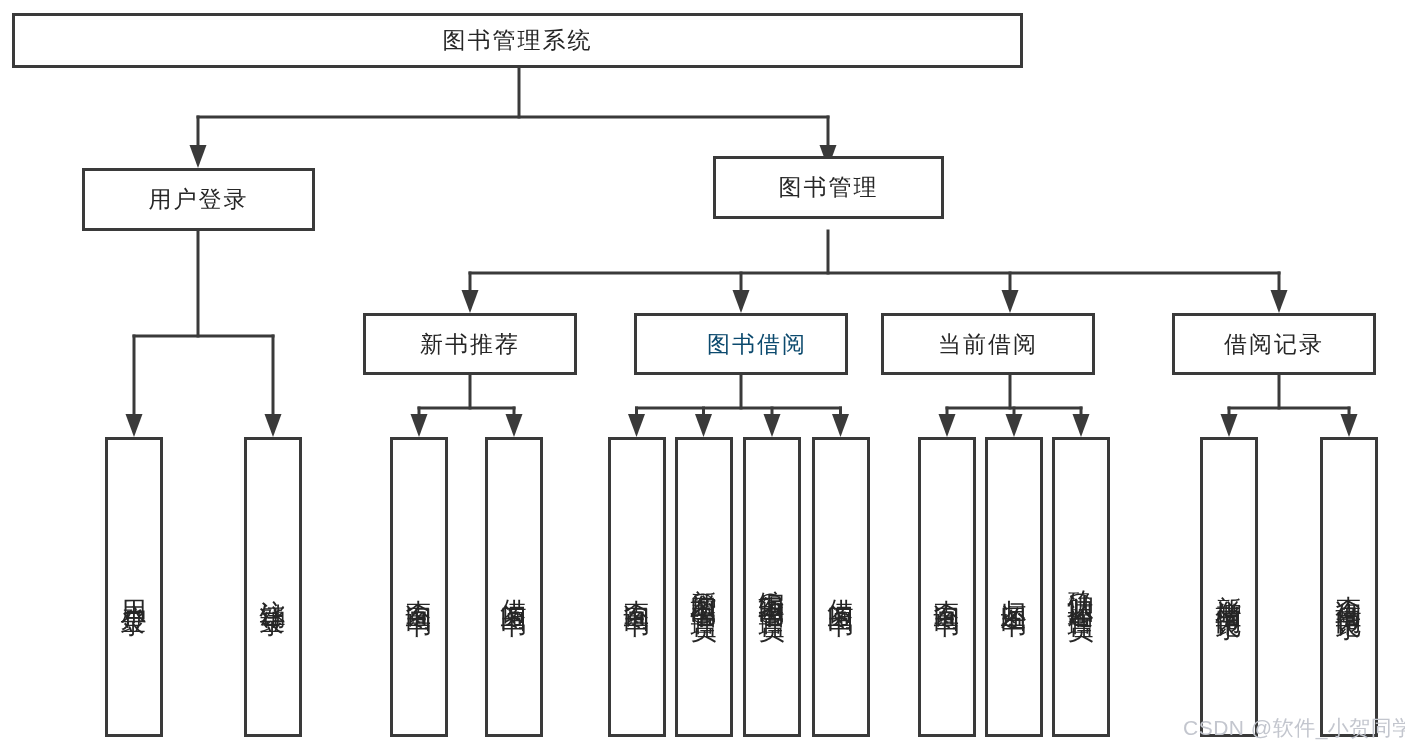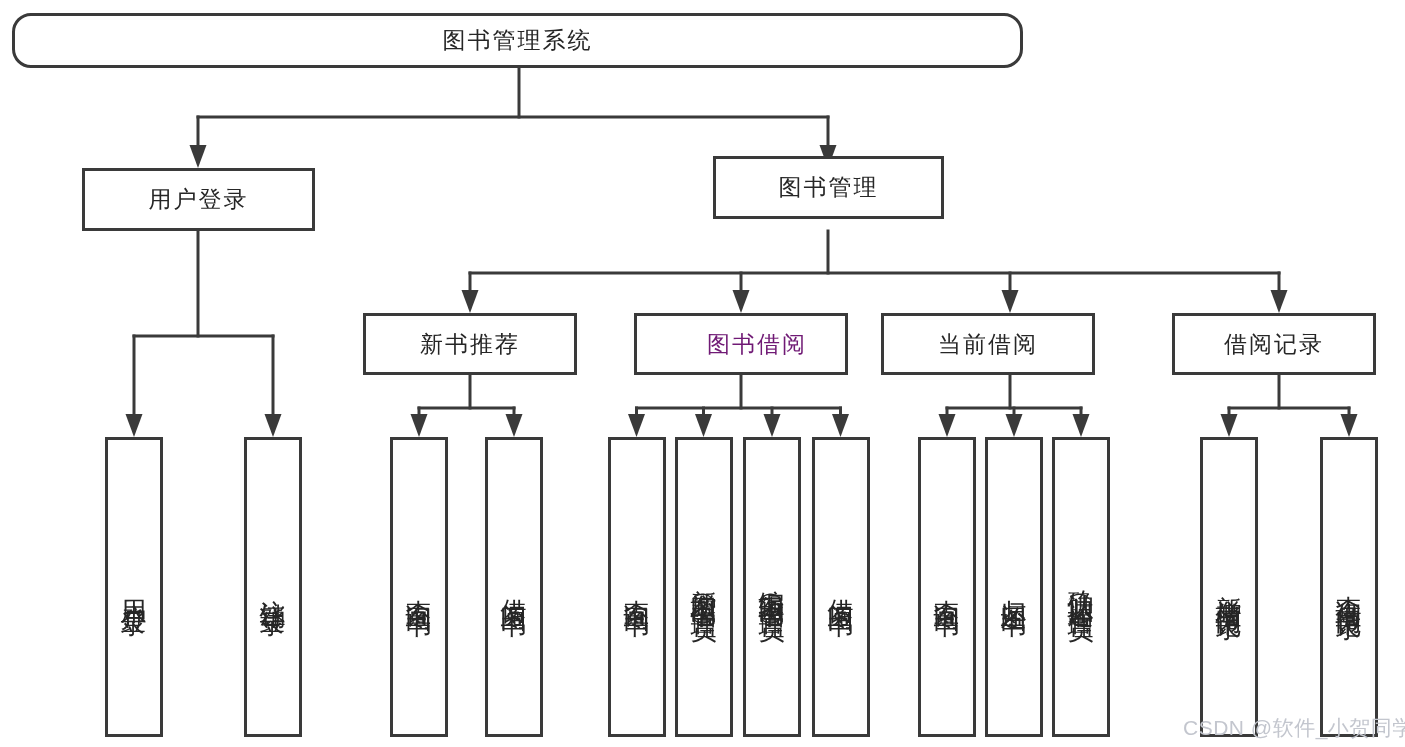--- a/index.html
+++ b/index.html
@@ -104,27 +104,27 @@
       <line x1="1014" y1="408" x2="1014" y2="425" stroke="#3a3a3a" stroke-width="3" stroke-linecap="square"></line>
       <polygon points="1005.5,414 1022.5,414 1014,437" fill="#3a3a3a"></polygon>
       <line x1="1081" y1="408" x2="1081" y2="425" stroke="#3a3a3a" stroke-width="3" stroke-linecap="square"></line>
       <polygon points="1072.5,414 1089.5,414 1081,437" fill="#3a3a3a"></polygon>
       <line x1="1229" y1="408" x2="1229" y2="425" stroke="#3a3a3a" stroke-width="3" stroke-linecap="square"></line>
       <polygon points="1220.5,414 1237.5,414 1229,437" fill="#3a3a3a"></polygon>
       <line x1="1349" y1="408" x2="1349" y2="425" stroke="#3a3a3a" stroke-width="3" stroke-linecap="square"></line>
       <polygon points="1340.5,414 1357.5,414 1349,437" fill="#3a3a3a"></polygon>
     </svg>
 
-  <div class="node h" style="left: 12px; top: 13px; width: 1011px; height: 55px; border-color: rgb(58, 58, 58); color: rgb(38, 38, 38); border-radius: 19px;">图书管理系统</div>
+  <div class="node h" style="left: 12px; top: 13px; width: 1011px; height: 55px; border-color: rgb(58, 58, 58); color: rgb(38, 38, 38);">图书管理系统</div>
 
   <div class="node h" style="left: 82px; top: 168px; width: 233px; height: 63px; border-color: rgb(58, 58, 58); color: rgb(38, 38, 38);">用户登录</div>
   <div class="node h" style="left: 713px; top: 156px; width: 231px; height: 63px; border-color: rgb(58, 58, 58); color: rgb(38, 38, 38);">图书管理</div>
 
   <div class="node h" style="left: 363px; top: 313px; width: 214px; height: 62px; border-color: rgb(58, 58, 58); color: rgb(38, 38, 38);">新书推荐</div>
-  <div class="node h" style="left: 634px; top: 313px; width: 214px; height: 62px; border-color: rgb(58, 58, 58); color: #701a75; padding-left: 32px;">图书借阅</div>
+  <div class="node h" style="left: 634px; top: 313px; width: 214px; height: 62px; border-color: rgb(58, 58, 58); color: #0c4a6e; padding-left: 32px;">图书借阅</div>
   <div class="node h" style="left: 881px; top: 313px; width: 214px; height: 62px; border-color: rgb(58, 58, 58); color: rgb(38, 38, 38);">当前借阅</div>
   <div class="node h" style="left: 1172px; top: 313px; width: 204px; height: 62px; border-color: rgb(58, 58, 58); color: rgb(38, 38, 38); text-align: right;">借阅记录</div>
 
   <div class="node v" style="left: 105px; top: 437px; width: 58px; height: 300px; border-color: rgb(58, 58, 58); color: rgb(38, 38, 38);">用户登录</div>
   <div class="node v" style="left: 244px; top: 437px; width: 58px; height: 300px; border-color: rgb(58, 58, 58); color: rgb(38, 38, 38);">注销登录</div>
 
   <div class="node v" style="left: 390px; top: 437px; width: 58px; height: 300px; border-color: rgb(58, 58, 58); color: rgb(38, 38, 38);">查询图书</div>
   <div class="node v" style="left: 485px; top: 437px; width: 58px; height: 300px; border-color: rgb(58, 58, 58); color: rgb(38, 38, 38);">借阅图书</div>
 
   <div class="node v" style="left: 608px; top: 437px; width: 58px; height: 300px; border-color: rgb(58, 58, 58); color: rgb(38, 38, 38);">查询图书</div>

